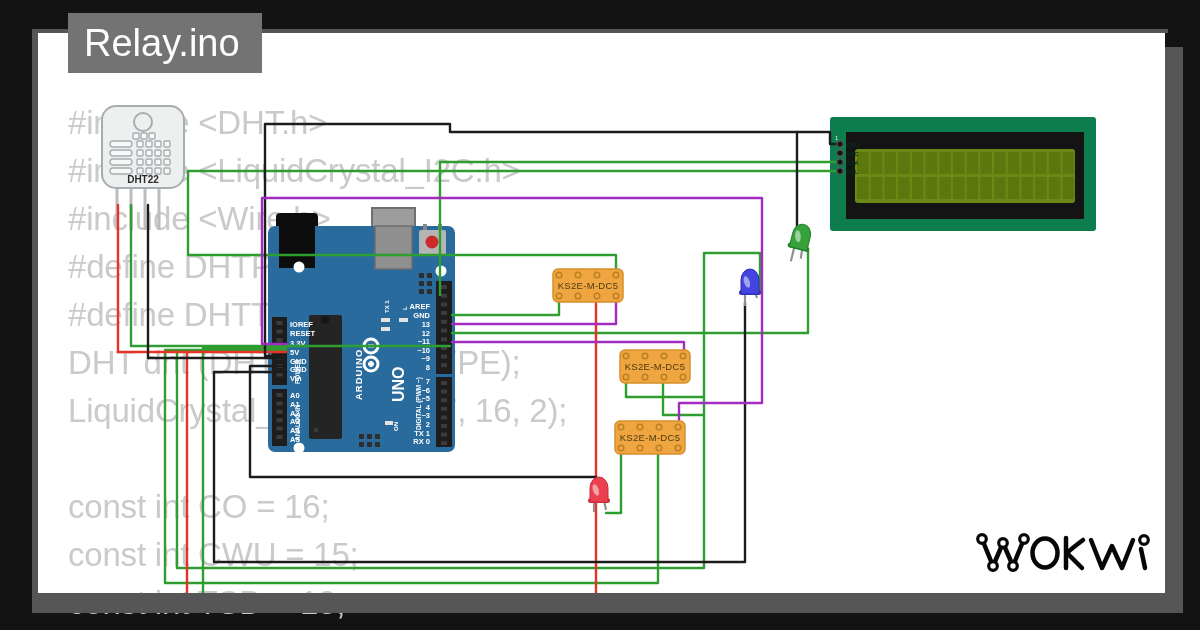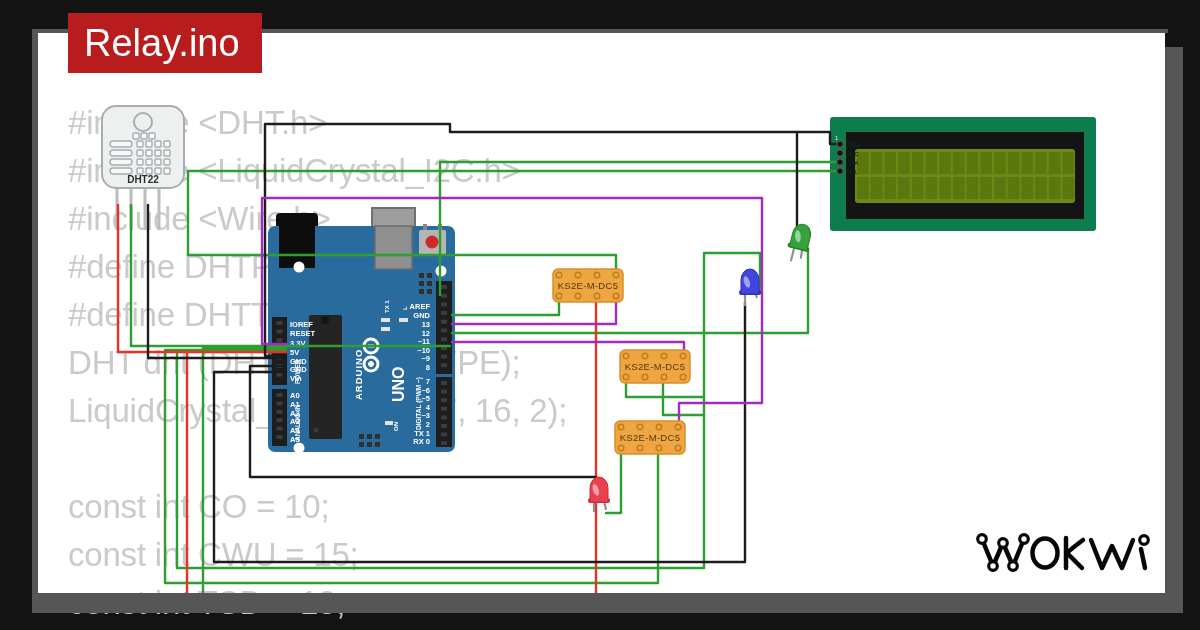--- a/index.html
+++ b/index.html
@@ -4,21 +4,21 @@
 <style>
   html,body{margin:0;padding:0;background:#131313;}
   #stage{position:relative;width:1200px;height:630px;background:#131313;overflow:hidden;
          font-family:"Liberation Sans",sans-serif;}
   #paper{position:absolute;left:38px;top:33px;width:1127px;height:560px;background:#ffffff;z-index:0;}
   .frame{position:absolute;background:#565656;z-index:3;}
   #frame-top{left:32px;top:29px;width:1136px;height:4px;}
   #frame-left{left:32px;top:33px;width:6px;height:560px;}
   #frame-right{left:1165px;top:47px;width:18px;height:566px;}
   #frame-bottom{left:32px;top:593px;width:1151px;height:20px;}
-  #title-box{position:absolute;left:68px;top:13px;width:194px;height:60px;background:#b91c1c;z-index:4;
+  #title-box{position:absolute;left:68px;top:13px;width:194px;height:60px;background:#737373;z-index:4;
              color:#fdfdfd;font-size:38px;line-height:60px;padding-left:16px;box-sizing:border-box;}
   #code-layer{position:absolute;left:0;top:0;width:1200px;height:630px;z-index:1;}
   .code-line{position:absolute;left:68px;white-space:pre;font-size:33px;color:#cacaca;letter-spacing:-0.2px;height:48px;line-height:48px;}
   #circuit{position:absolute;left:0;top:0;z-index:2;}
   svg text{font-family:"Liberation Sans",sans-serif;}
   #logo{position:absolute;left:965px;top:515px;z-index:2;}
 </style>
 </head>
 <body>
 
@@ -26,21 +26,21 @@
   <div id="paper"></div>
 
   <div id="code-layer">
     <div class="code-line" style="top:99px">#include &lt;DHT.h&gt;</div>
     <div class="code-line" style="top:147px">#include &lt;LiquidCrystal_I2C.h&gt;</div>
     <div class="code-line" style="top:195px">#include &lt;Wire.h&gt;</div>
     <div class="code-line" style="top:243px">#define DHTPIN 2</div>
     <div class="code-line" style="top:291px">#define DHTTYPE DHT22</div>
     <div class="code-line" style="top:339px">DHT dht (DHTPIN, DHTTYPE);</div>
     <div class="code-line" style="top:387px">LiquidCrystal_I2C lcd(0x27, 16, 2);</div>
-    <div class="code-line" style="top:483px">const int CO = 10;</div>
+    <div class="code-line" style="top:483px">const int CO = 16;</div>
     <div class="code-line" style="top:531px">const int CWU = 15;</div>
     <div class="code-line" style="top:579px">const int TSD = 13;</div>
   </div>
 
   <svg id="circuit" width="1200" height="630" viewBox="0 0 1200 630">
 
     <g>
       <rect x="830" y="117" width="266" height="114" rx="3" fill="#0e7d4d"></rect>
       <rect x="846" y="132" width="238" height="87" fill="#141414"></rect>
       <rect x="855" y="149" width="220" height="54" rx="3" fill="#6b8a15"></rect>

